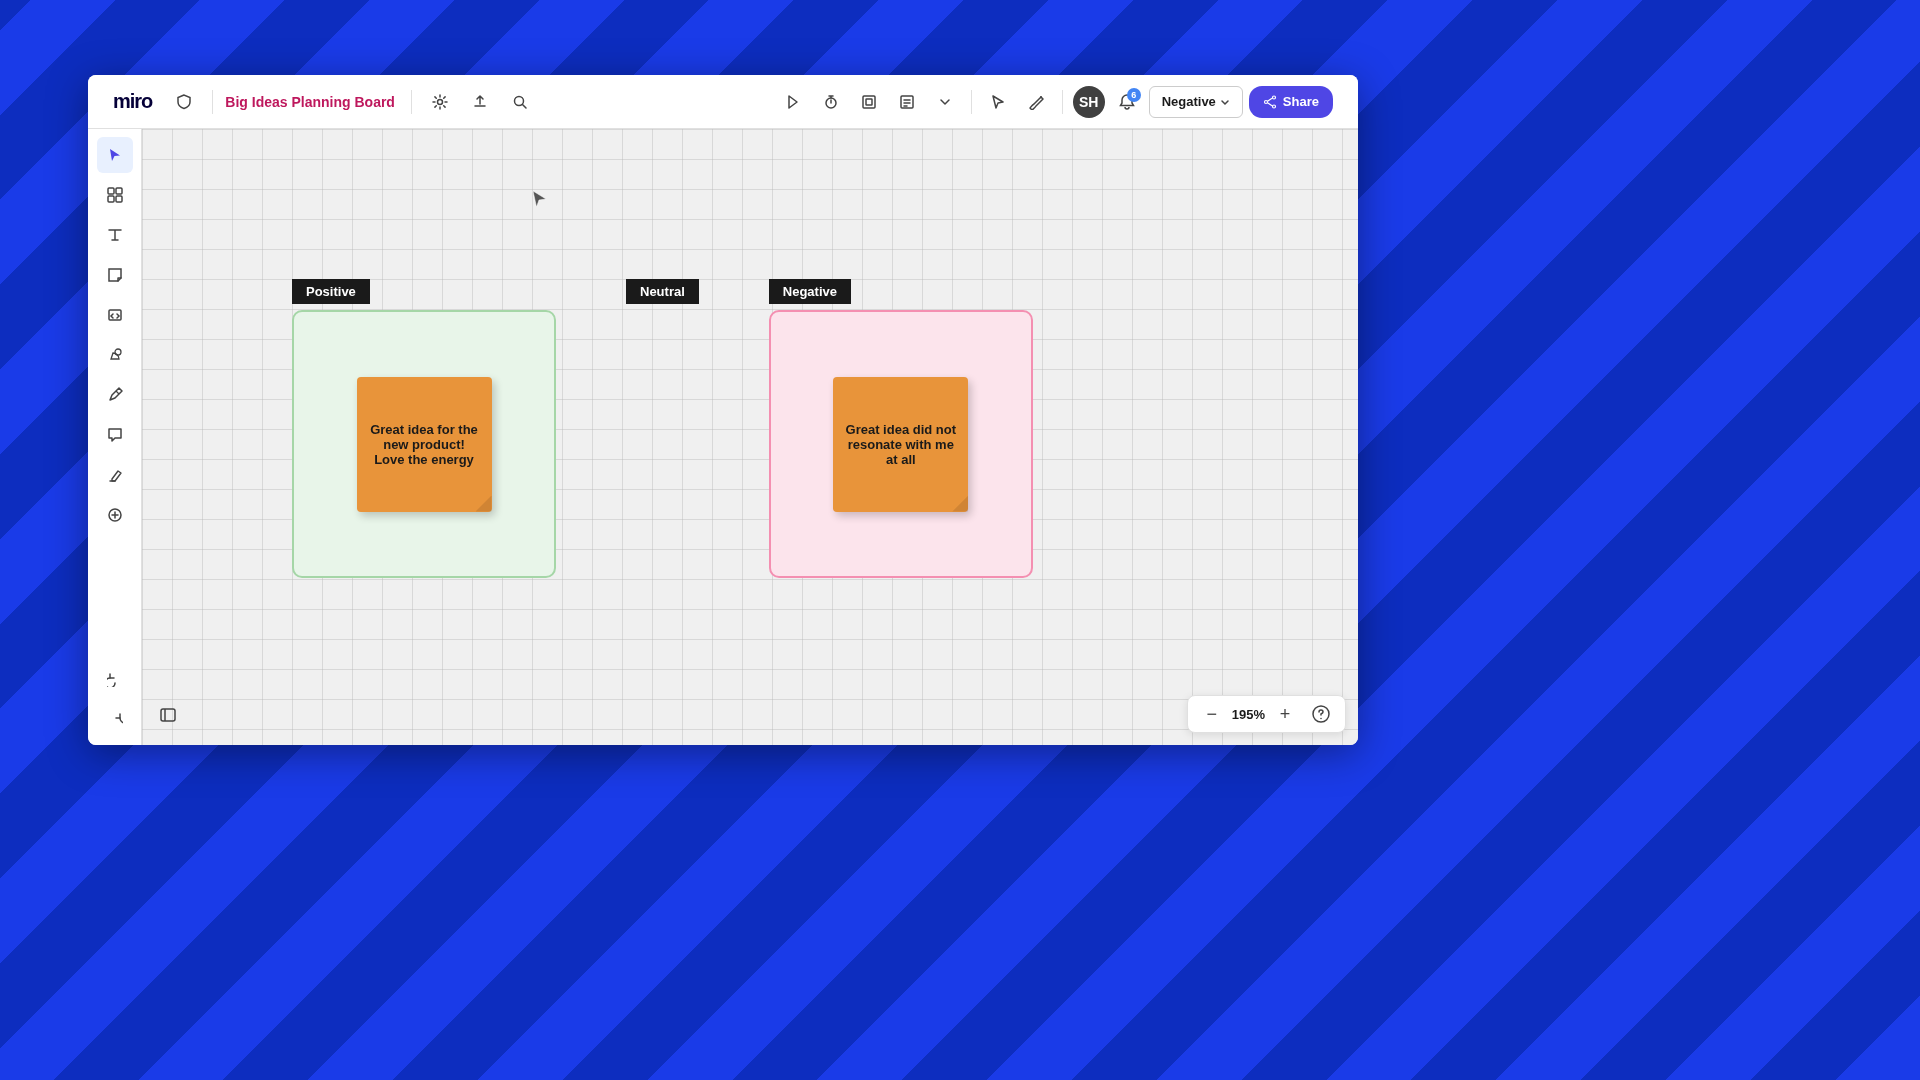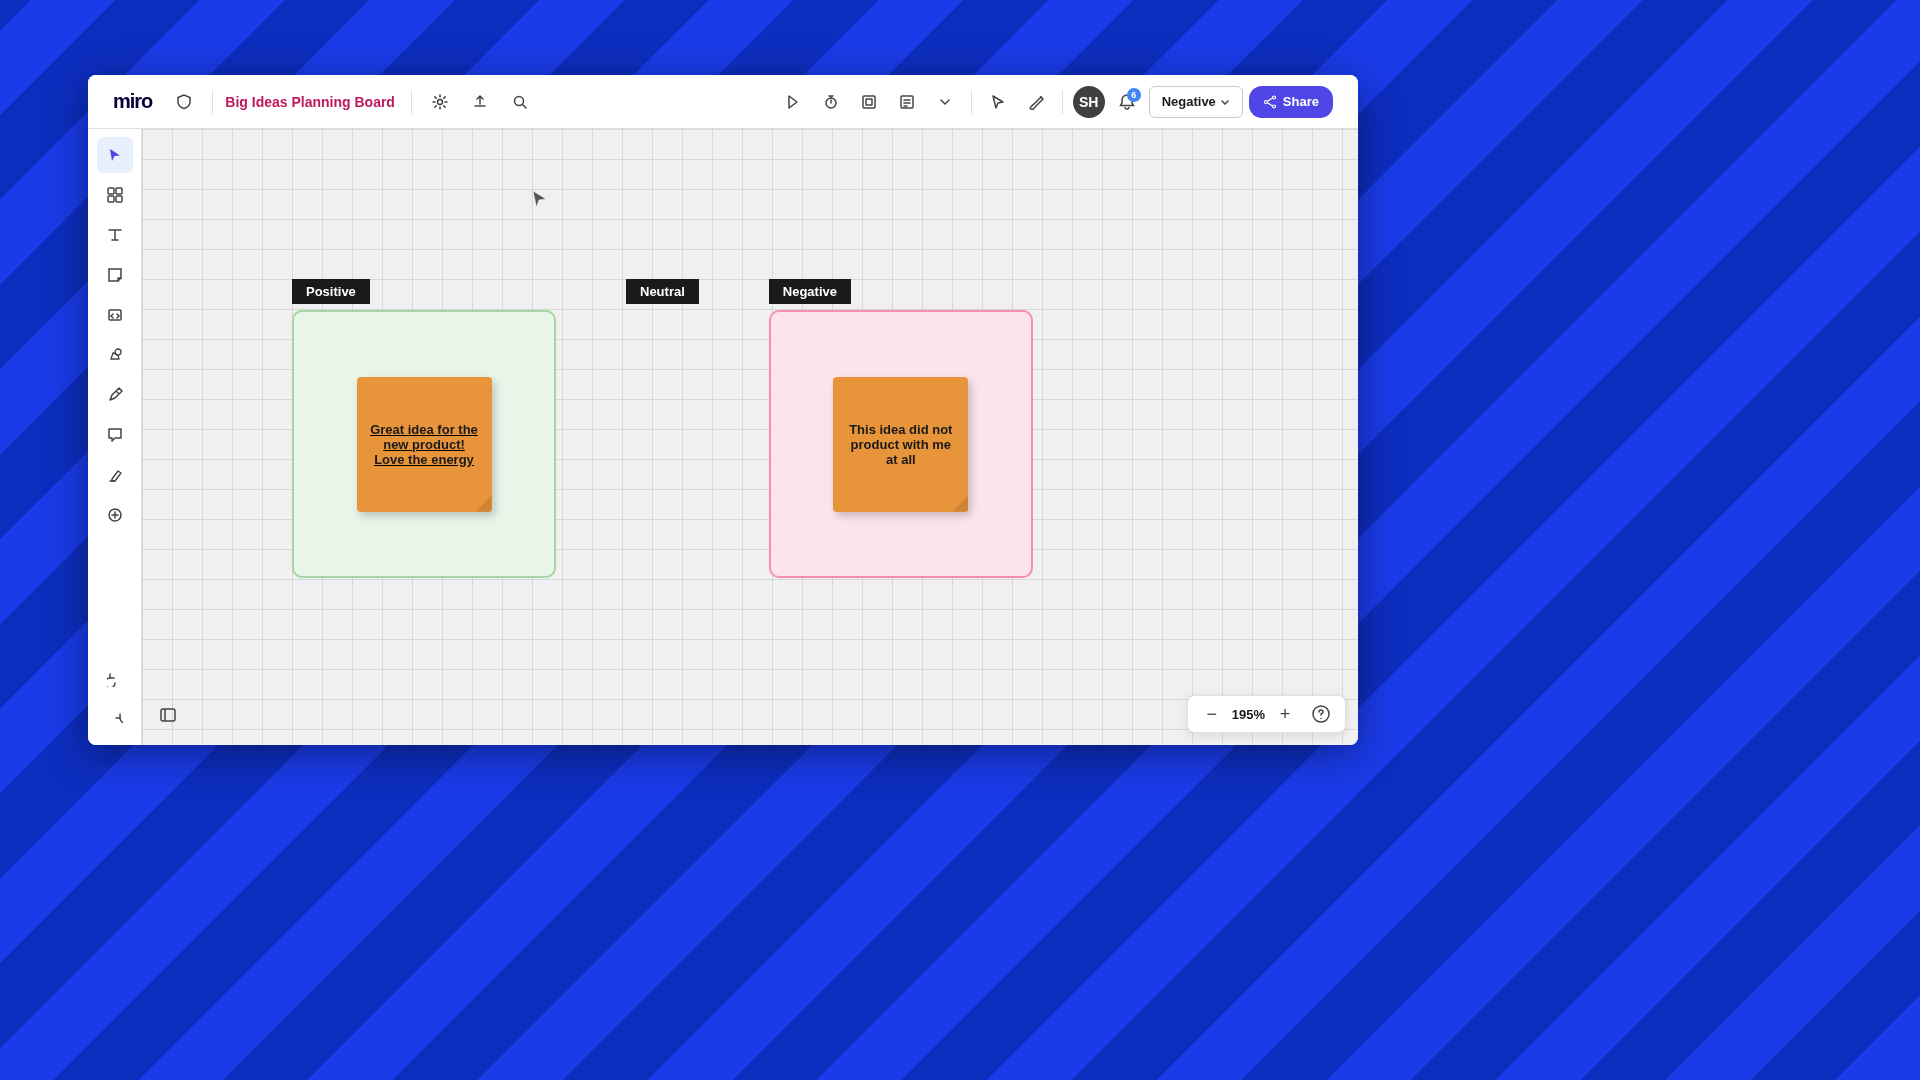--- a/index.html
+++ b/index.html
@@ -271,21 +271,21 @@
       width: 264px;
       height: 268px;
       border-radius: 10px;
       border: 2px solid rgba(0,0,0,0.15);
       display: flex;
       align-items: center;
       justify-content: center;
       position: relative;
     }
 
-    .column-card.positive { background: #e8f5e9; border-color: #a5d6a7; text-decoration: underline; }
+    .column-card.positive { background: #e8f5e9; border-color: #a5d6a7; }
     .column-card.neutral  { background: #fffde7; border-color: #fff176; }
     .column-card.negative { background: #fce4ec; border-color: #f48fb1; }
 
     
     .sticky-note {
       width: 135px;
       height: 135px;
       border-radius: 4px;
       display: flex;
       align-items: center;
@@ -605,21 +605,21 @@
         </div>
 
         <div class="column">
           <span class="column-label">Neutral</span>
         </div>
 
         <div class="column">
           <span class="column-label">Negative</span>
           <div class="column-card negative">
             <div class="sticky-note orange" style="width:135px;height:135px;font-size:13px;">
-              <span>This idea did not product with me at all</span>
+              <span>Great idea did not resonate with me at all</span>
             </div>
           </div>
         </div>
 
       </div>
 
       <div class="zoom-bar">
         <button class="zoom-btn">−</button>
         <span>195%</span>
         <button class="zoom-btn">+</button>

